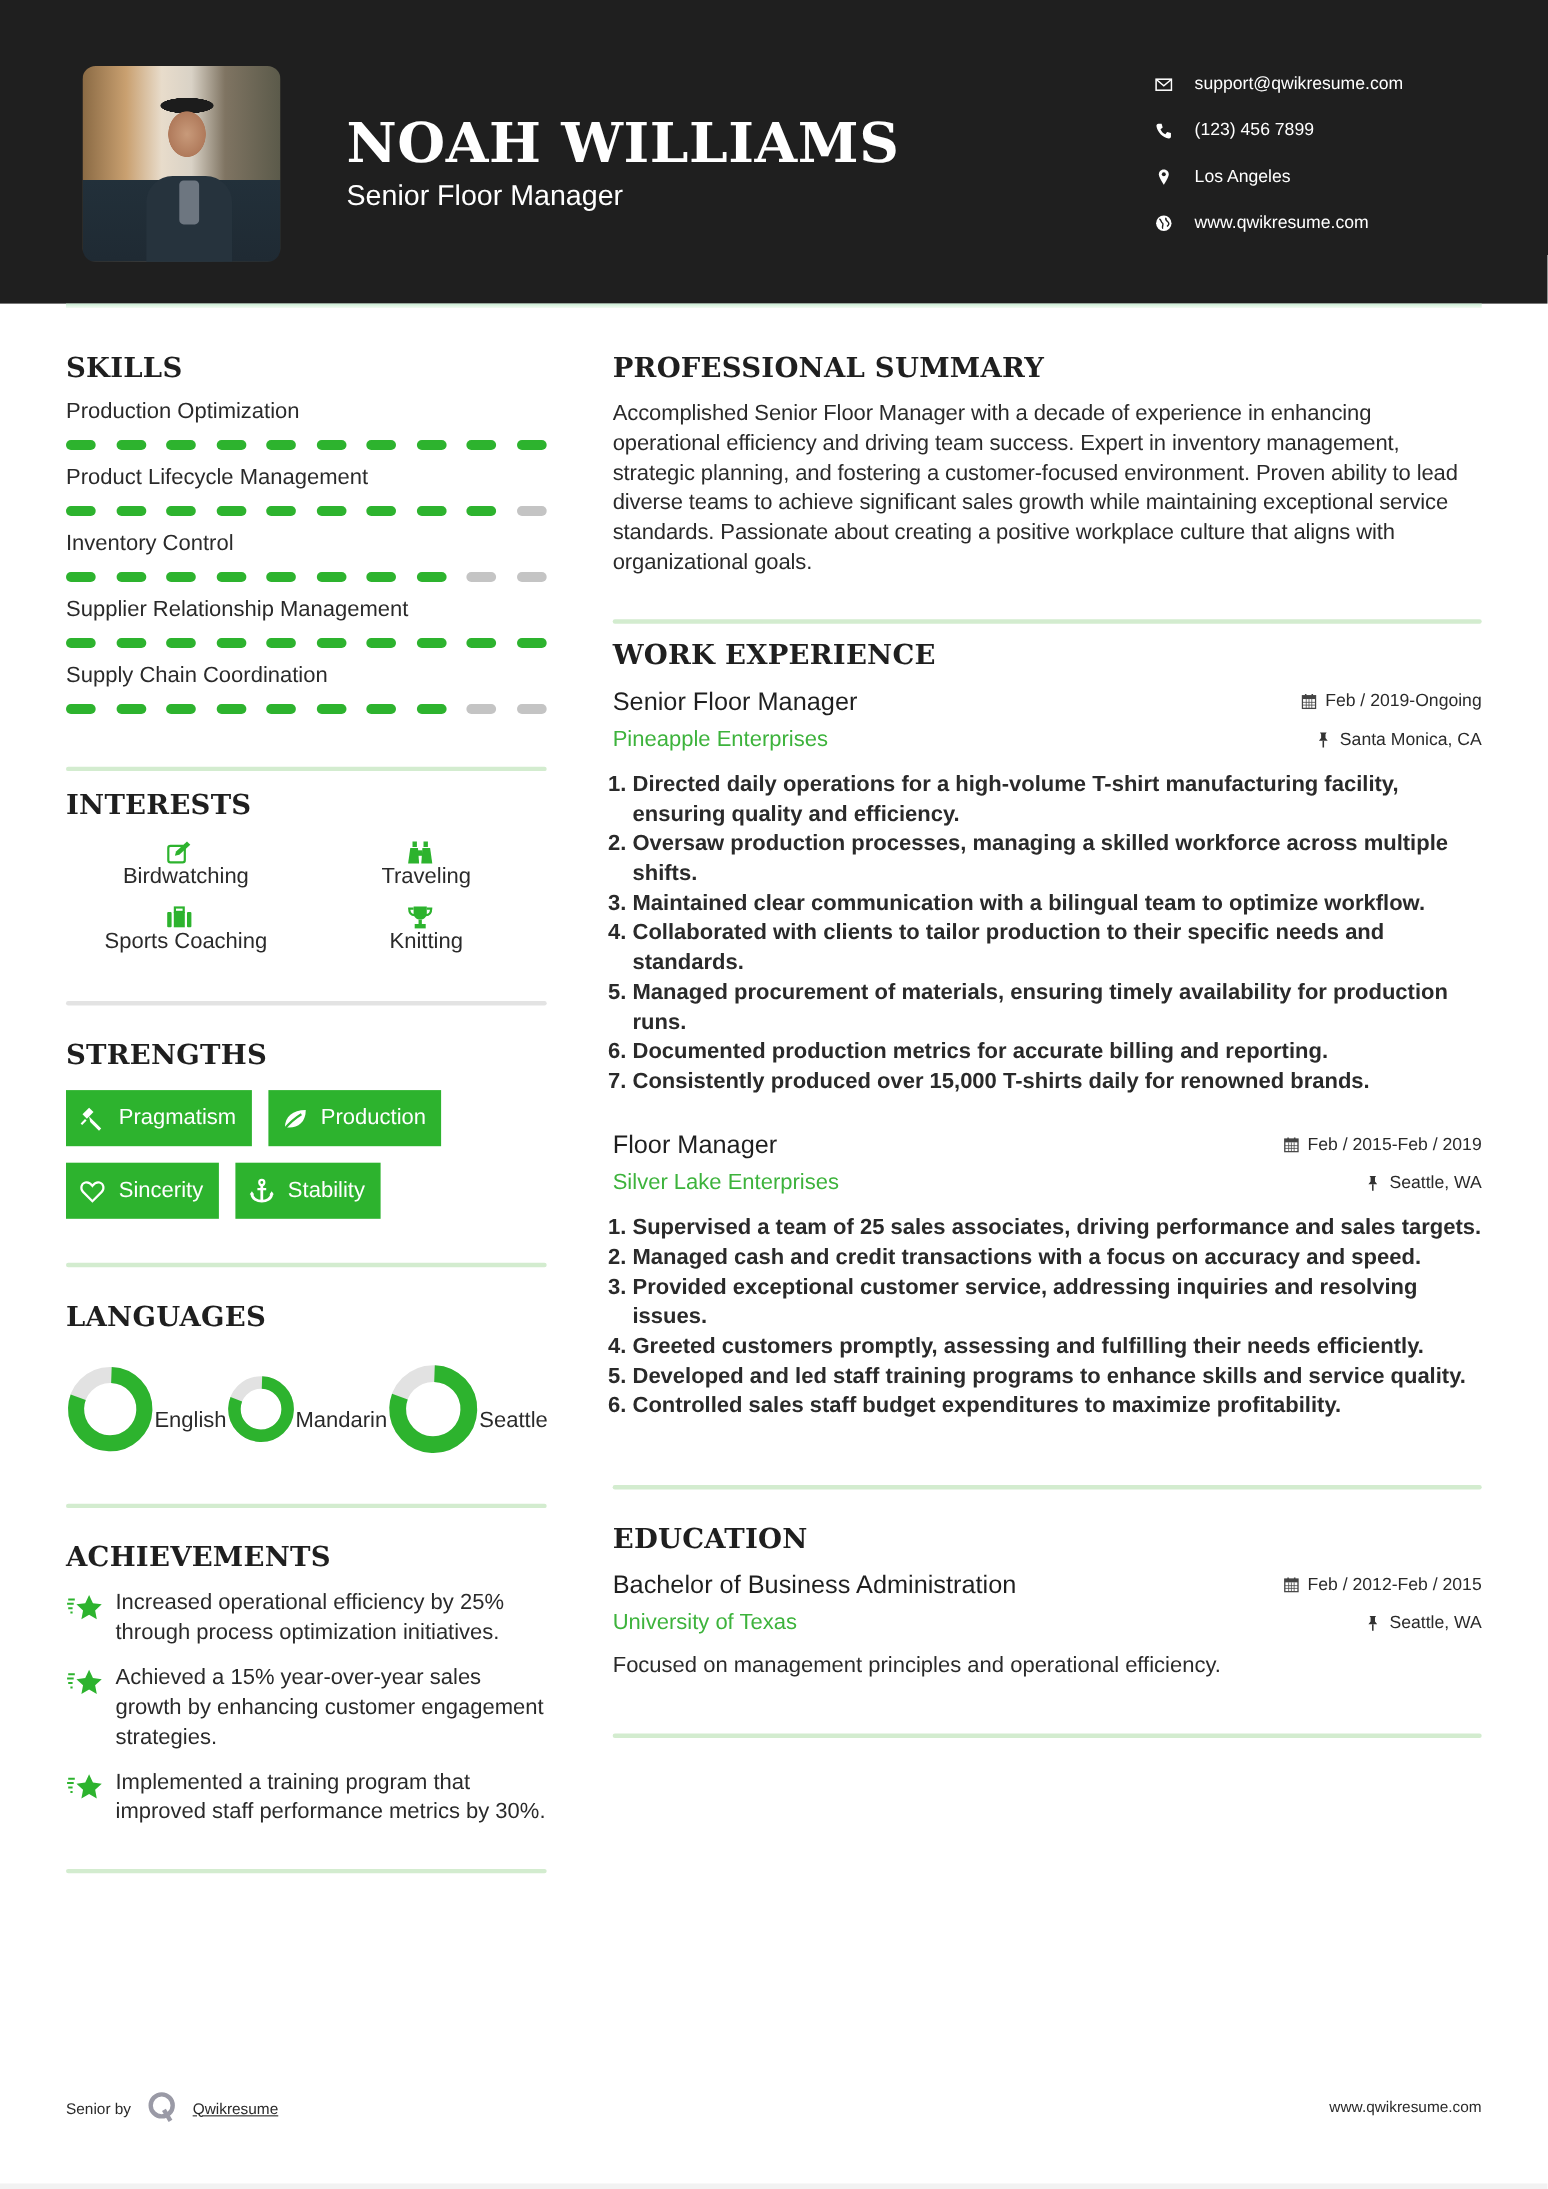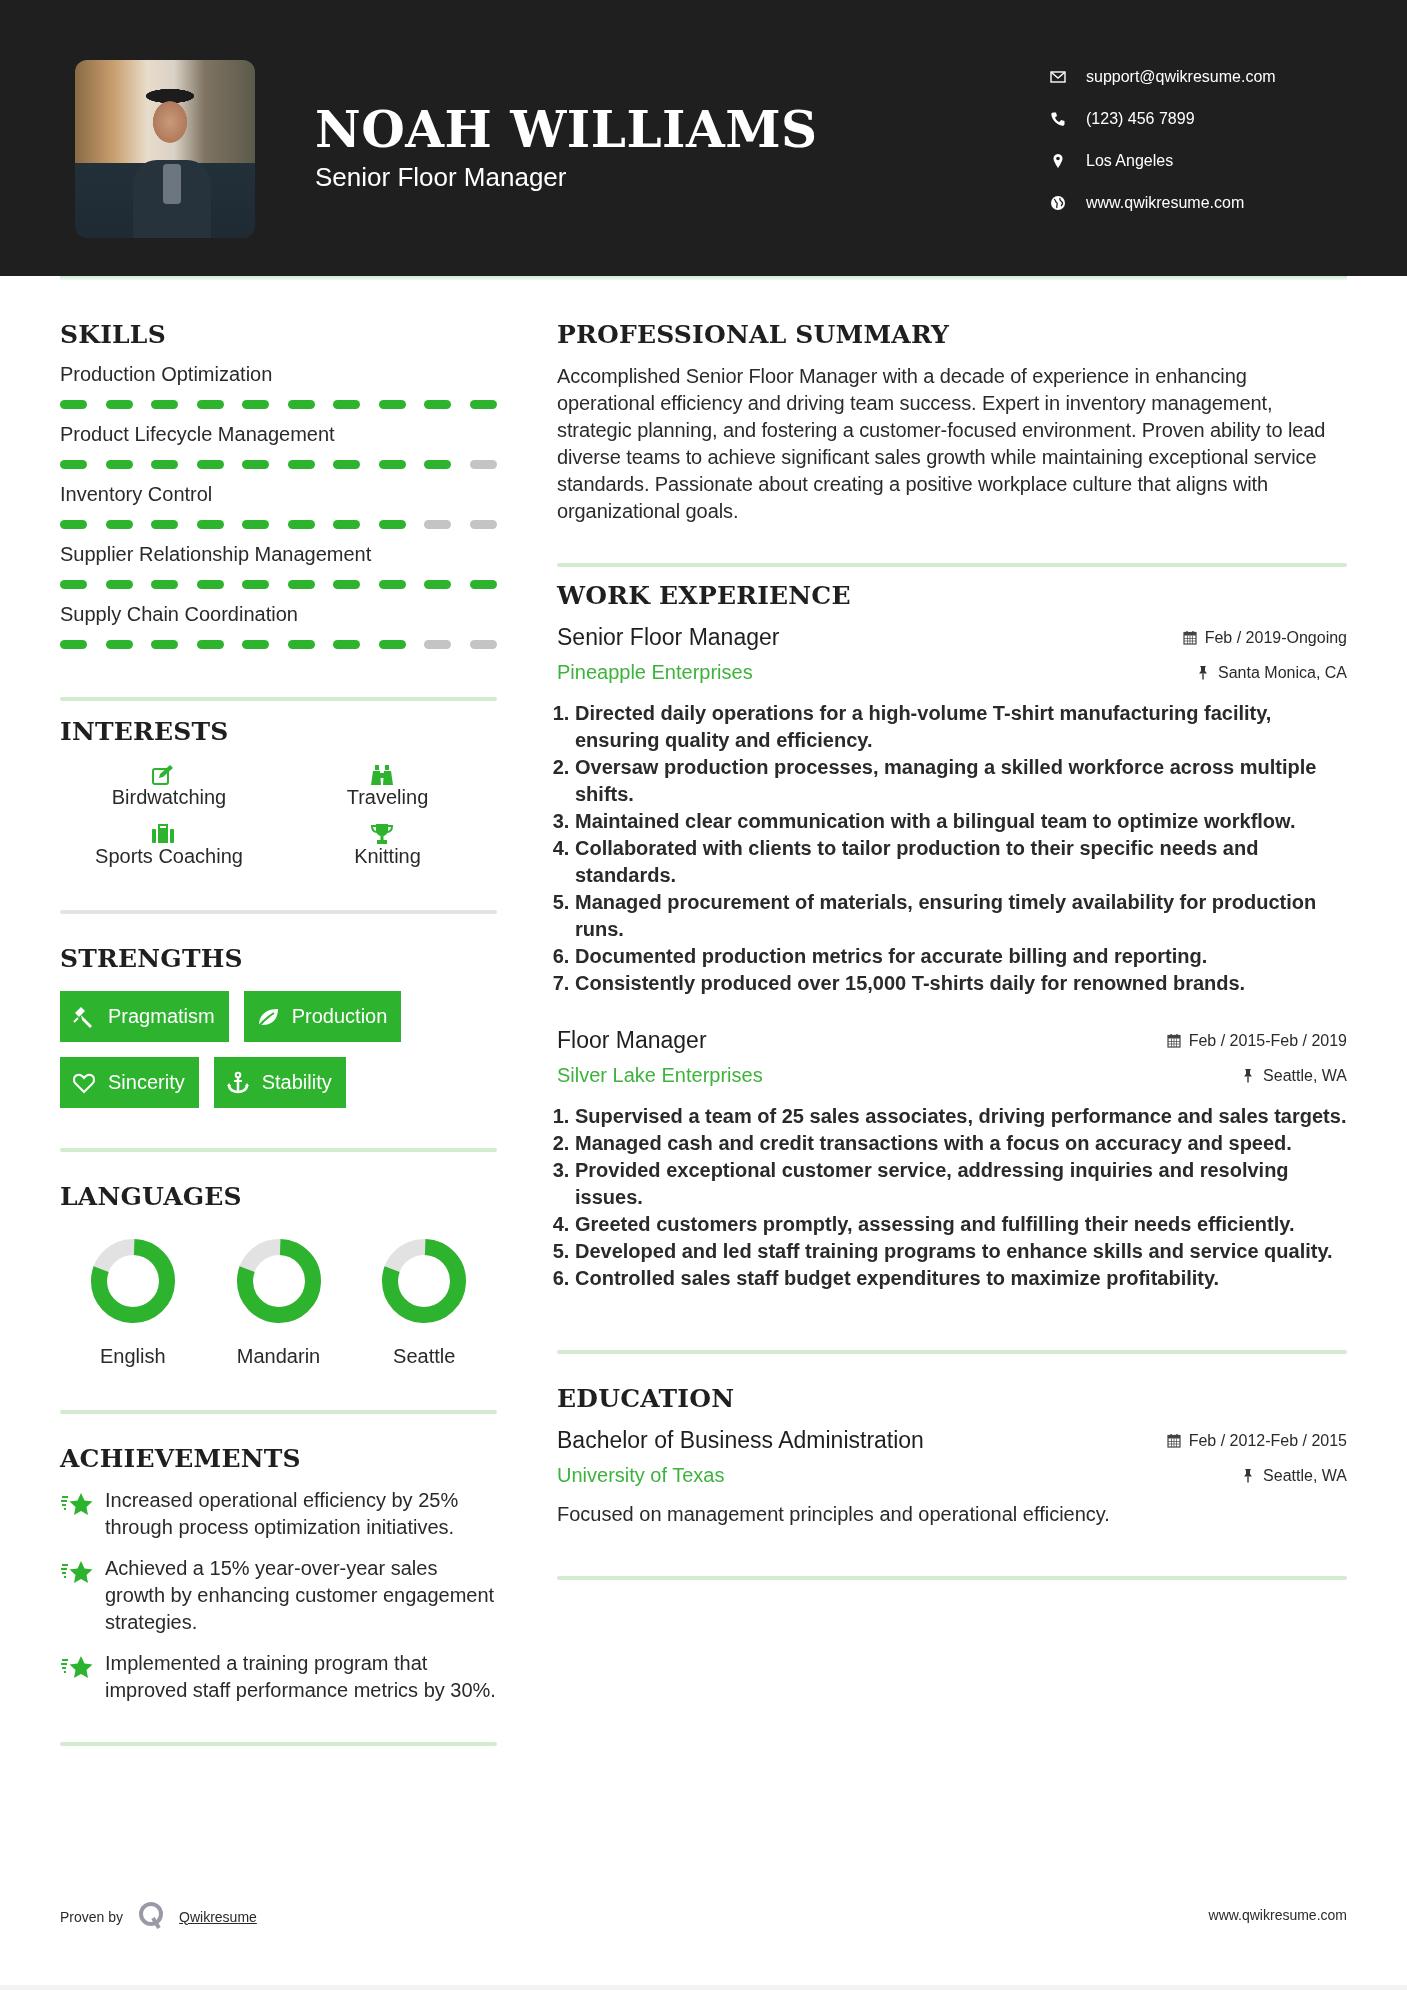--- a/index.html
+++ b/index.html
@@ -48,21 +48,21 @@
   .interest svg { width: 24px; height: 22px; }
 
   
   .strengths { display: flex; flex-wrap: wrap; gap: 15px; margin-top: 18px; }
   .badge { display: inline-flex; align-items: center; height: 51px; padding: 0 14px 0 12px; background: #2db32e; color: #ffffff;
     font-size: 20px; }
   .badge svg { width: 24px; height: 24px; margin-right: 12px; }
 
   
   .langs { display: flex; gap: 0; margin-top: 26px; }
-  .lang { width: 146px; display: flex; flex-direction: column; align-items: center; }
+  .lang { width: 146px; display: flex; flex-direction: row; align-items: center; }
   .lang svg { width: 88px; height: 88px; }
   .lang-label { margin-top: 20px; font-size: 20px; color: #2a2a2a; }
 
   
   .ach { display: flex; margin-top: 14px; }
   .ach .aicon { width: 45px; flex: none; padding-top: 4px; }
   .ach svg { width: 34px; height: 28px; }
   .ach-text { font-size: 20px; line-height: 27px; color: #2a2a2a; }
 
   
@@ -472,21 +472,21 @@
           </svg>
         <span>Seattle, WA</span>
       </span>
     </div>
     <p class="edu-desc">Focused on management principles and operational efficiency.</p>
   </div>
   <div class="divider" style="margin-top:50px;"></div>
 </div>
 
 <div class="footer-left">
-  <span>Proven by</span>
+  <span>Senior by</span>
   <span class="q">
     <svg viewBox="0 0 30 30">
         <circle cx="14" cy="14" r="10" fill="none" stroke="#9a9aa6" stroke-width="4"></circle>
         <path d="M16 18 L22 28" stroke="#9a9aa6" stroke-width="4"></path>
       </svg>
   </span>
   <a class="footer-link">Qwikresume</a>
 </div>
 <div class="footer-right">www.qwikresume.com</div>
 <div class="bottom-strip"></div>

